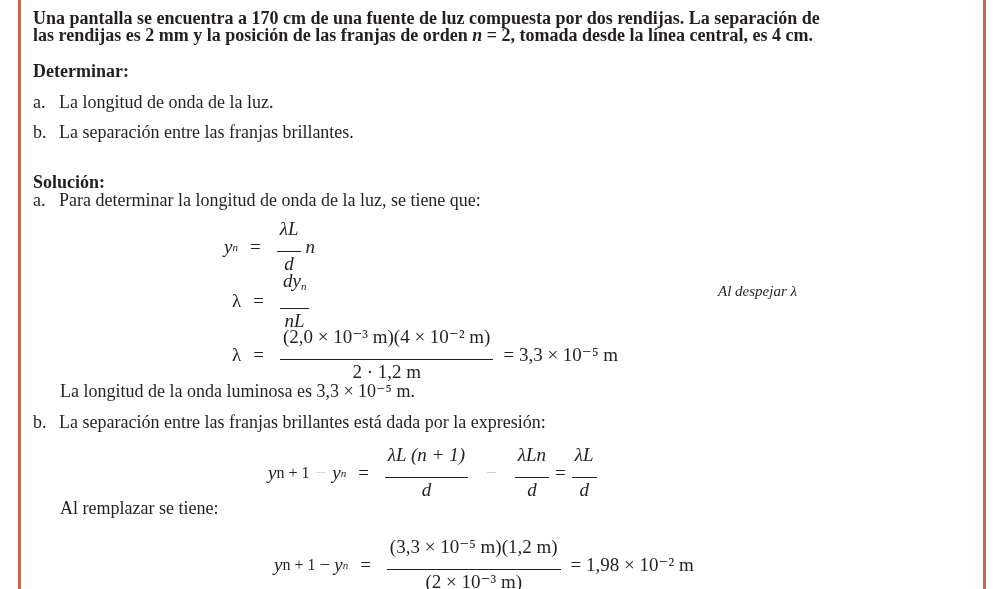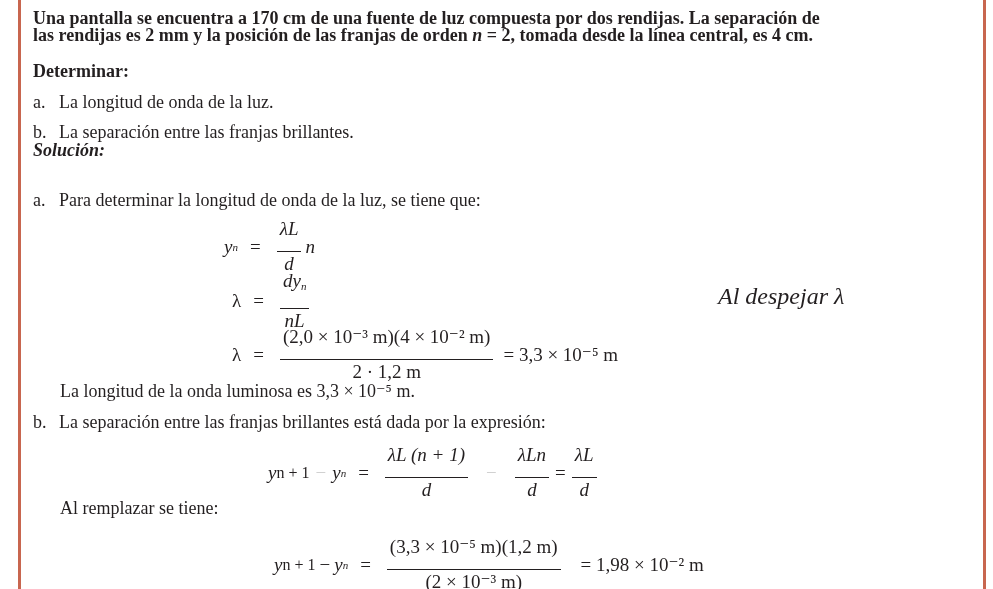--- a/index.html
+++ b/index.html
@@ -33,21 +33,21 @@
 </div>
 <div class="abs bold p18" style="left:33px; top:61px;">Determinar:</div>
 
 <div class="abs p18" style="left:33px; top:92px;">
   <span class="label">a.</span><span>La longitud de onda de la luz.</span>
 </div>
 <div class="abs p18" style="left:33px; top:122px;">
   <span class="label">b.</span><span>La separación entre las franjas brillantes.</span>
 </div>
 
-<div class="abs bold p18" style="left:33px; top:140px;font-style:italic;">Solución:</div>
+<div class="abs bold p18" style="left:33px; top:172px;">Solución:</div>
 <div class="abs p18" style="left:33px; top:190px;">
   <span class="label">a.</span><span>Para determinar la longitud de onda de la luz, se tiene que:</span>
 </div>
 
 <div class="abs math" style="left:224px; top:218px;">
   <span class="var">y</span>
     <span class="subi">n</span>
   <span class="eq">=</span>
   <span class="frac">
     <span class="num var">λL</span>
@@ -57,21 +57,21 @@
 </div>
 
 <div class="abs math" style="left:232px; top:270px;">
   <span>λ</span>
   <span class="eq">=</span>
   <span class="frac">
     <span class="num var"><span>dy</span><span class="subi">n</span></span>
     <span class="den var">nL</span>
   </span>
 </div>
-<div class="abs ital" style="left:718px; top:283px; font-size:24px;">Al despejar λ</div>
+<div class="abs ital" style="left:718px; top:283px; font-size:15px;">Al despejar λ</div>
 
 <div class="abs math" style="left:232px; top:326px;">
   <span>λ</span>
   <span class="eq">=</span>
   <span class="frac">
     <span class="num">(2,0 × 10⁻³ m)(4 × 10⁻² m)</span>
     <span class="den">2 · 1,2 m</span>
   </span>
   <span style="margin-left:6px;">= 3,3 × 10⁻⁵ m</span>
 </div>
@@ -111,14 +111,14 @@
   <span class="var">y</span>
     <span class="sub">n + 1</span>
   <span style="margin:0 4px;">−</span>
   <span class="var">y</span>
     <span class="subi">n</span>
   <span class="eq">=</span>
   <span class="frac">
     <span class="num">(3,3 × 10⁻⁵ m)(1,2 m)</span>
     <span class="den">(2 × 10⁻³ m)</span>
   </span>
-  <span style="margin-left:16px;">= 1,98 × 10⁻² m</span>
+  <span style="margin-left:6px;">= 1,98 × 10⁻² m</span>
 </div>
 
 </body></html>

